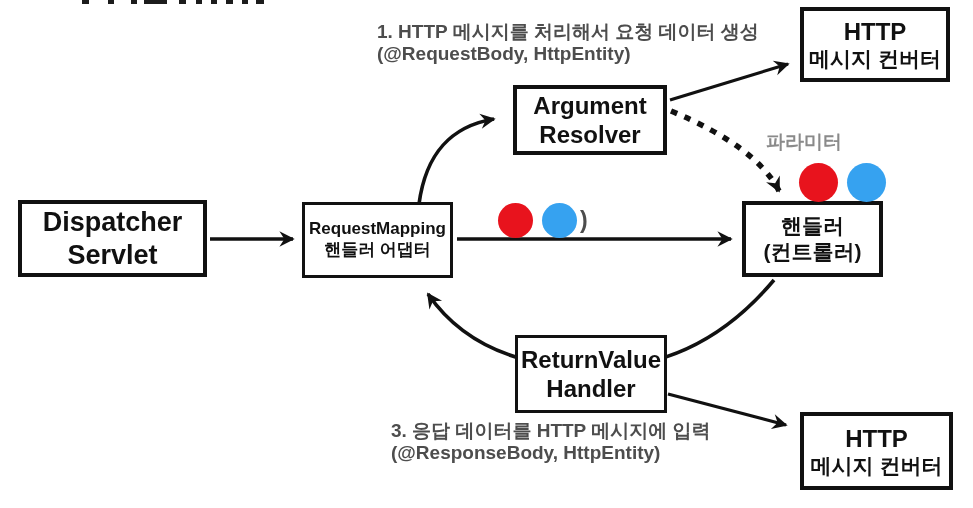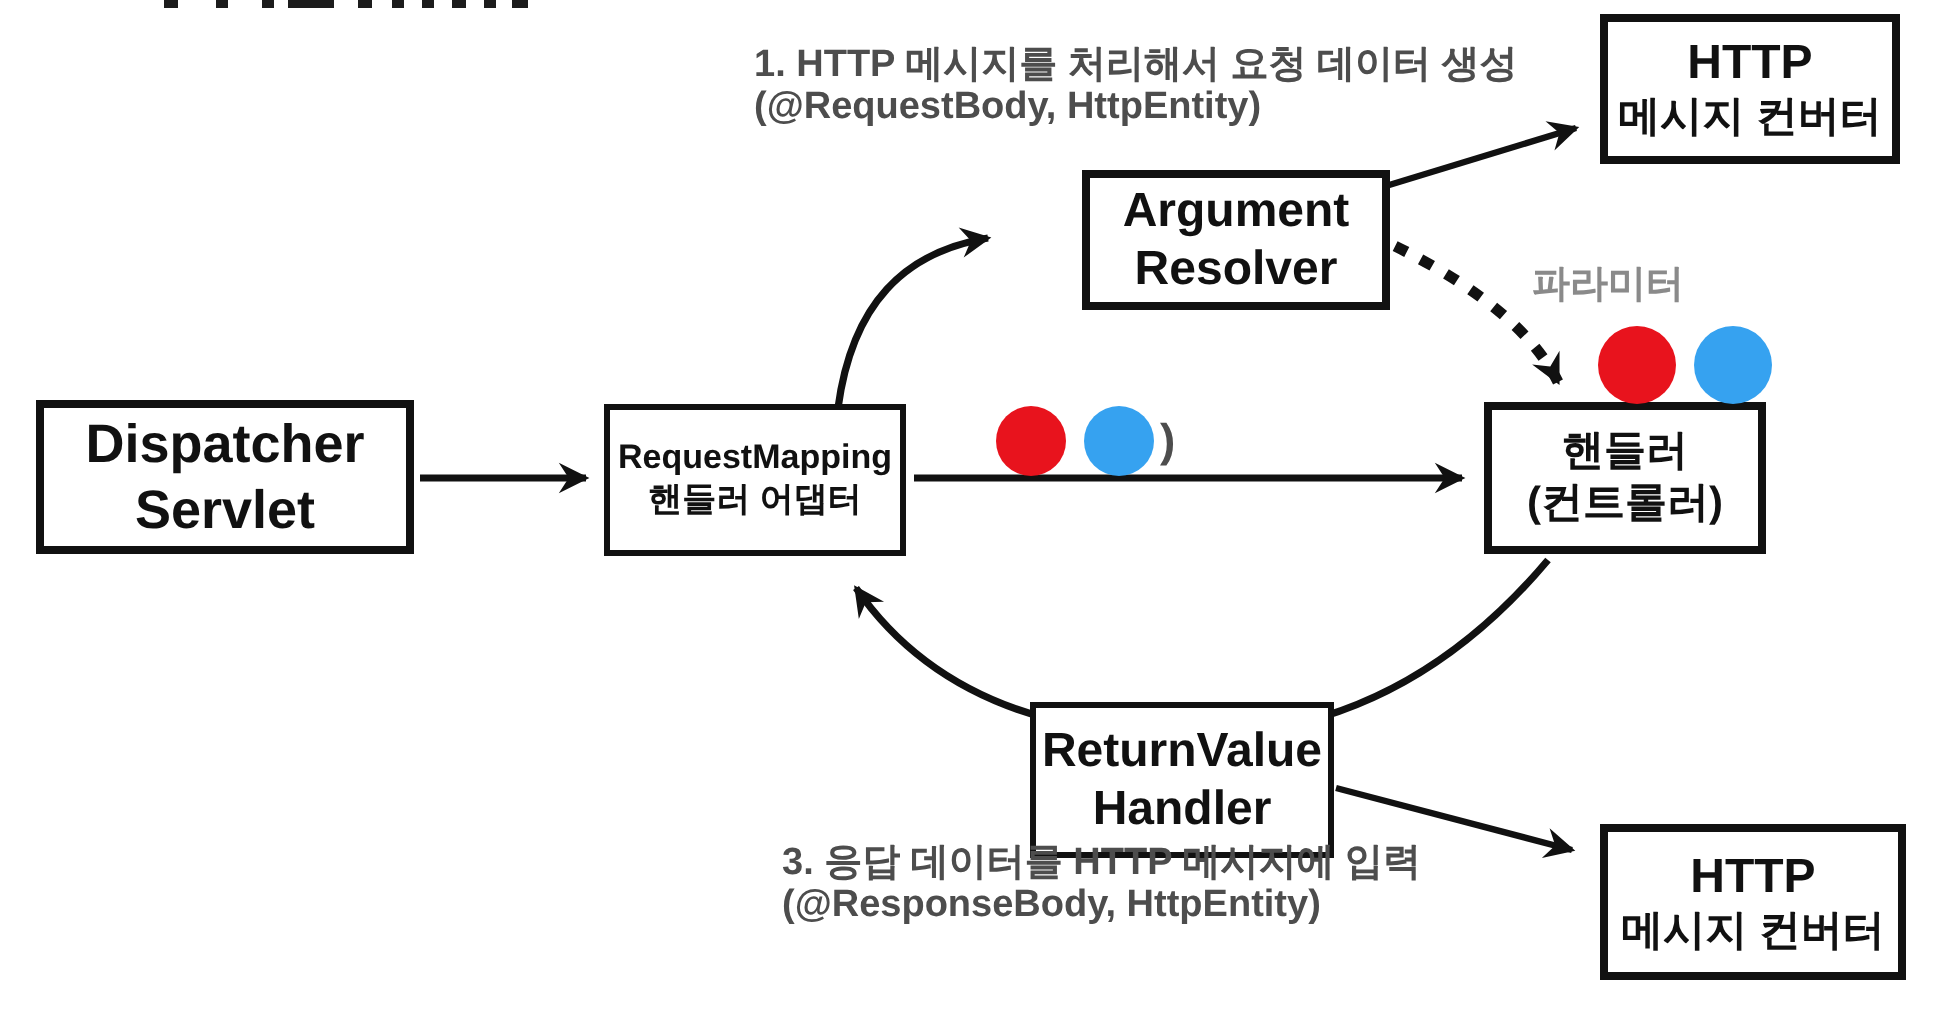--- a/index.html
+++ b/index.html
@@ -16,25 +16,25 @@
   svg.wires{position:absolute;left:0;top:0;z-index:1;}
   .node{
     position:absolute;z-index:2;background:#ffffff;border:4px solid #111;
     display:flex;flex-direction:column;align-items:center;justify-content:center;
     text-align:center;line-height:1.22;
   }
   .node .l1,.node .l2{white-space:nowrap;}
   .n-dispatcher{left:18px;top:200px;width:189px;height:77px;font-size:27px;font-weight:700;}
   .n-adapter{left:302px;top:202px;width:151px;height:76px;border-width:3px;font-size:17px;font-weight:700;}
   .n-adapter .l2{font-weight:600;}
-  .n-argres{left:513px;top:85px;width:154px;height:70px;font-size:24px;font-weight:700;margin-left:28px;}
+  .n-argres{left:513px;top:85px;width:154px;height:70px;font-size:24px;font-weight:700;}
   .n-httptop{left:800px;top:7px;width:150px;height:75px;font-size:24px;font-weight:700;}
   .n-httptop .l2,.n-httpbot .l2{font-size:21px;font-weight:600;}
   .n-handler{left:742px;top:201px;width:141px;height:76px;font-size:21px;font-weight:600;}
-  .n-retval{left:515px;top:335px;width:152px;height:78px;border-width:3px;font-size:24px;font-weight:700;margin-top:16px;}
+  .n-retval{left:515px;top:335px;width:152px;height:78px;border-width:3px;font-size:24px;font-weight:700;}
   .n-httpbot{left:800px;top:412px;width:153px;height:78px;font-size:24px;font-weight:700;}
   .anno{
     position:absolute;z-index:2;color:var(--annotation-gray);
     font-weight:700;font-size:19px;white-space:nowrap;text-align:left;
   }
   .a-step1a{left:377px;top:19px;width:386px;}
   .a-step1b{left:377px;top:43px;width:386px;}
   .a-step3a{left:391px;top:418px;width:386px;}
   .a-step3b{left:391px;top:442px;width:386px;}
   .a-param{left:766px;top:129px;width:90px;font-size:19px;font-weight:600;color:var(--label-gray);}

